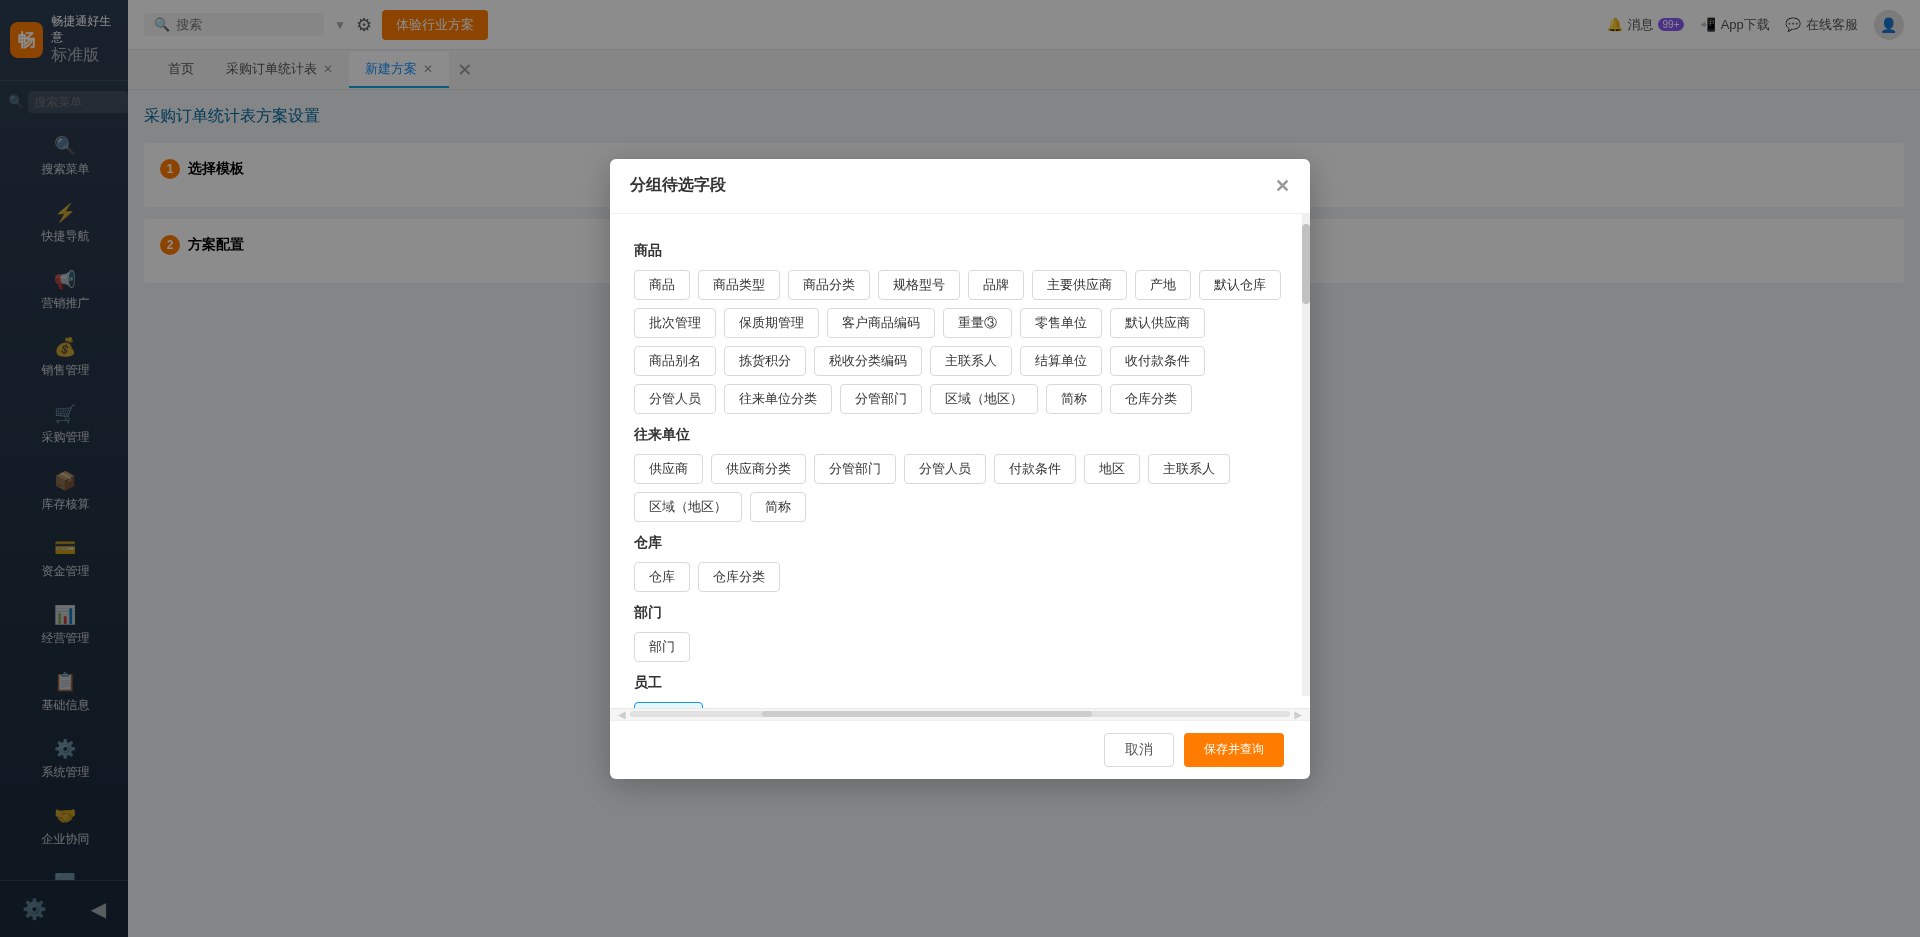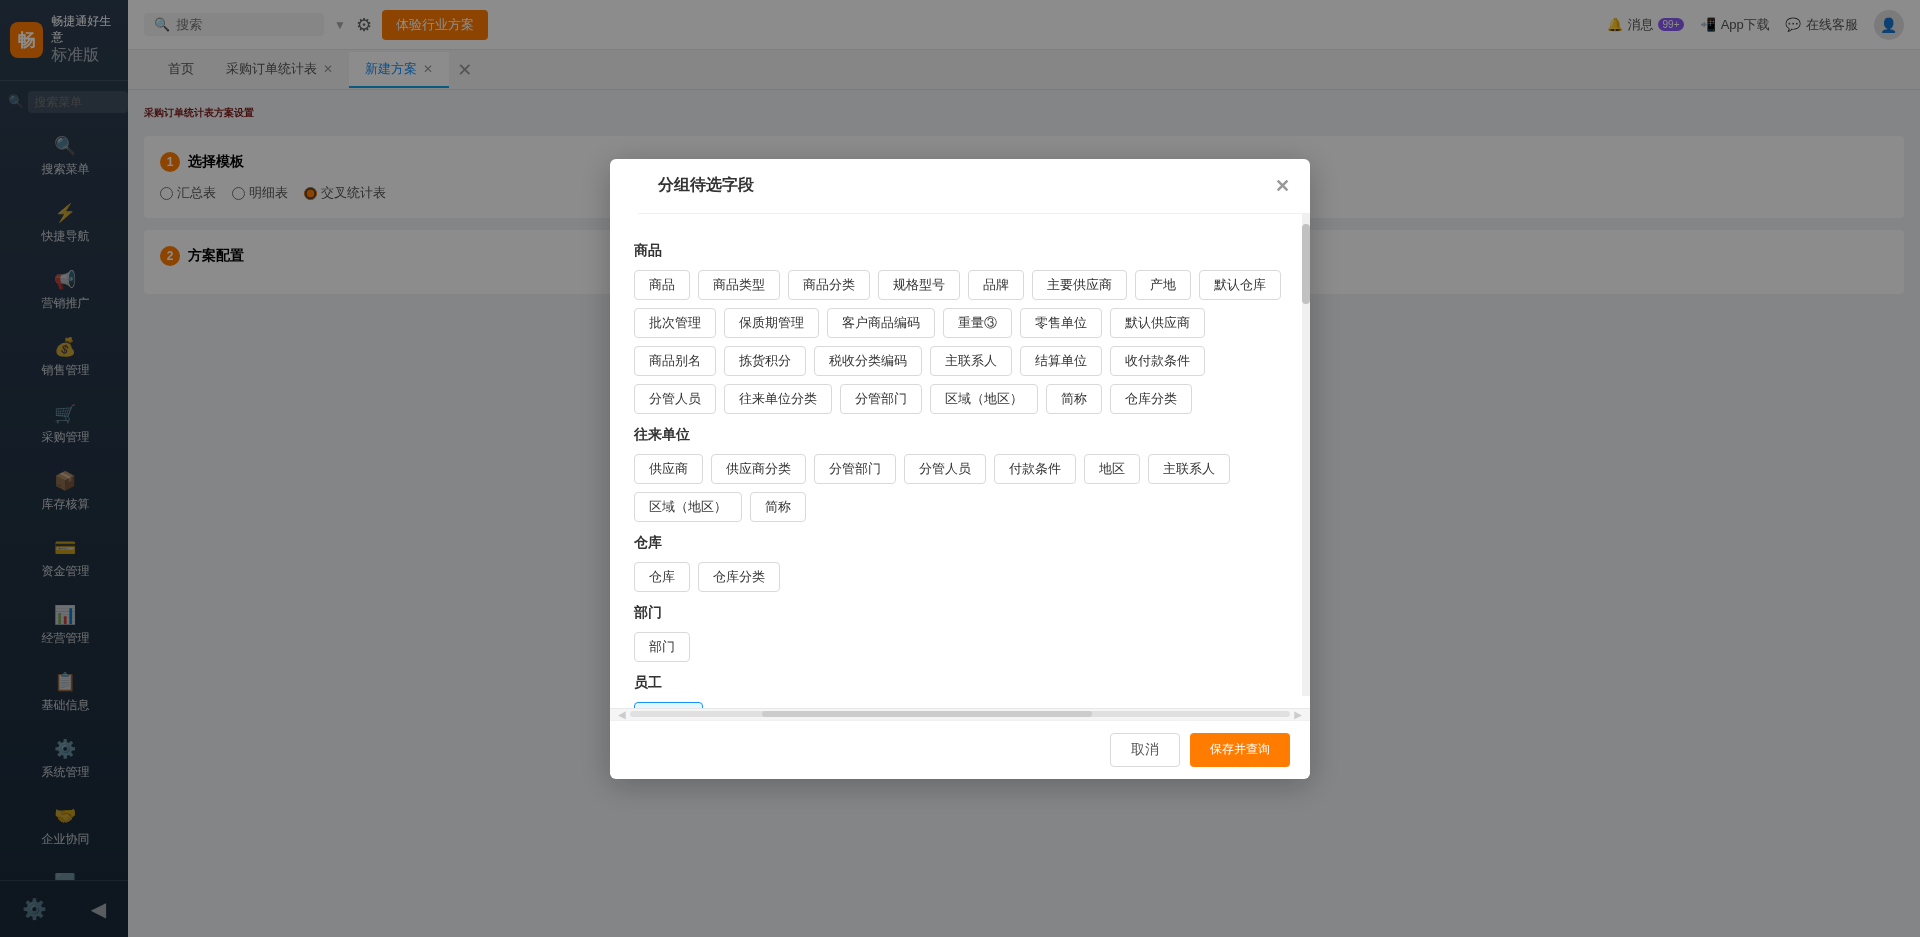--- a/index.html
+++ b/index.html
@@ -74,21 +74,21 @@
       display: flex; align-items: center; gap: 6px; padding: 8px 16px;
       font-size: 13px; cursor: pointer; border-bottom: 2px solid transparent;
       color: #555; white-space: nowrap;
     }
     .tab.active { color: #1890ff; border-bottom: 2px solid #0ea5e9; background: white; }
     .tab .close { font-size: 12px; color: #999; cursor: pointer; }
     .tab-add { font-size: 18px; color: #999; cursor: pointer; padding: 4px 8px; }
 
     
     .content { flex: 1; overflow: auto; padding: 16px; position: relative; background: #f0f2f5; }
-    .page-title { font-size: 10px; color: #7f1d1d; margin-bottom: 16px; font-weight: bold; }
+    .page-title { font-size: 16px; color: #0369a1; margin-bottom: 16px; }
 
     .config-section {
       background: #fff; border-radius: 4px; padding: 16px; margin-bottom: 12px;
     }
     .step-label {
       display: inline-flex; align-items: center; gap: 8px; font-size: 14px; font-weight: 600; margin-bottom: 12px;
     }
     .step-num {
       background: #ff7c00; color: white; border-radius: 50%; width: 20px; height: 20px;
       display: flex; align-items: center; justify-content: center; font-size: 12px;
@@ -106,25 +106,25 @@
     
     .modal {
       position: fixed; top: 50%; left: 50%; transform: translate(-50%, -50%);
       width: 700px; max-height: 620px; background: white; border-radius: 6px;
       z-index: 200; display: flex; flex-direction: column;
       box-shadow: 0 6px 32px rgba(0,0,0,0.25);
     }
     .modal-header {
       display: flex; align-items: center; justify-content: space-between;
       padding: 16px 20px; border-bottom: 1px solid #f0f0f0;
-      font-size: 16px; font-weight: 600; color: #333; margin-left: 28px;
+      font-size: 16px; font-weight: 600; color: #333;
     }
     .modal-close { cursor: pointer; color: #999; font-size: 18px; }
     .modal-body { flex: 1; overflow-y: auto; padding: 16px 24px; }
-    .modal-footer { padding: 12px 20px; border-top: 1px solid #f0f0f0; display: flex; justify-content: flex-end; gap: 10px; }
+    .modal-footer { padding: 12px 26px; border-top: 1px solid #f0f0f0; display: flex; justify-content: flex-end; gap: 10px; }
 
     .section-title {
       font-size: 14px; font-weight: 600; color: #333; margin: 12px 0 10px 0;
     }
     .field-grid {
       display: flex; flex-wrap: wrap; gap: 8px; margin-bottom: 8px;
     }
     .field-tag {
       border: 1px solid #d9d9d9; border-radius: 4px; padding: 5px 14px;
       font-size: 13px; color: #333; cursor: pointer; background: #fff;
@@ -258,34 +258,20 @@
     <span class="tab-add">✕</span>
   </div>
 
   <div class="content">
     <div class="page-title">采购订单统计表方案设置</div>
 
     <div class="config-section">
       <div class="step-label">
         <span class="step-num">1</span>
         <span>选择模板</span>
-      </div>
-      <div class="radio-group">
-        <label class="radio-item">
-          <input type="radio" name="template" style="">
-          <span>汇总表</span>
-        </label>
-        <label class="radio-item">
-          <input type="radio" name="template" style="">
-          <span>明细表</span>
-        </label>
-        <label class="radio-item">
-          <input type="radio" name="template" checked="" style="">
-          <span>交叉统计表</span>
-        </label>
       </div>
     </div>
 
     <div class="config-section">
       <div class="step-label">
         <span class="step-num">2</span>
         <span>方案配置</span>
       </div>
     </div>
   </div>

